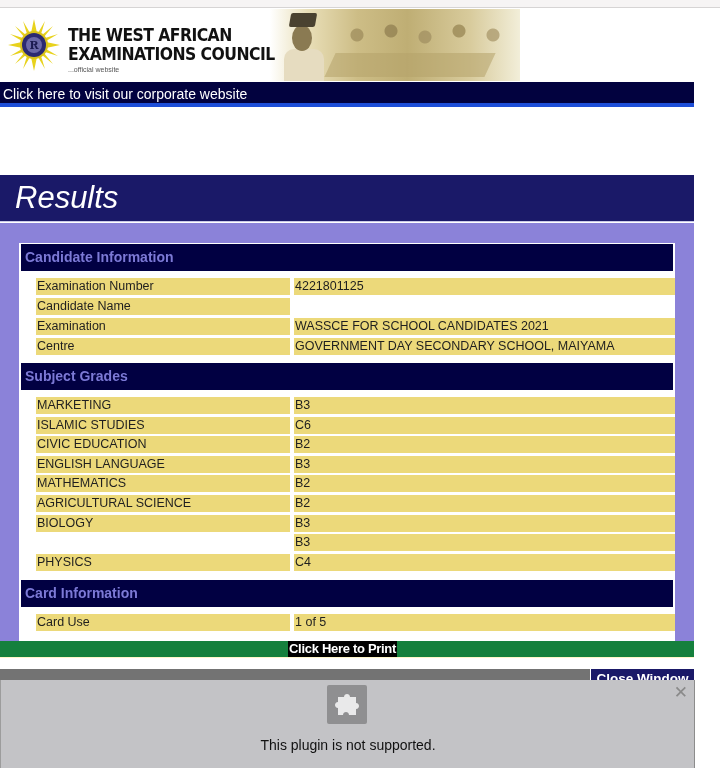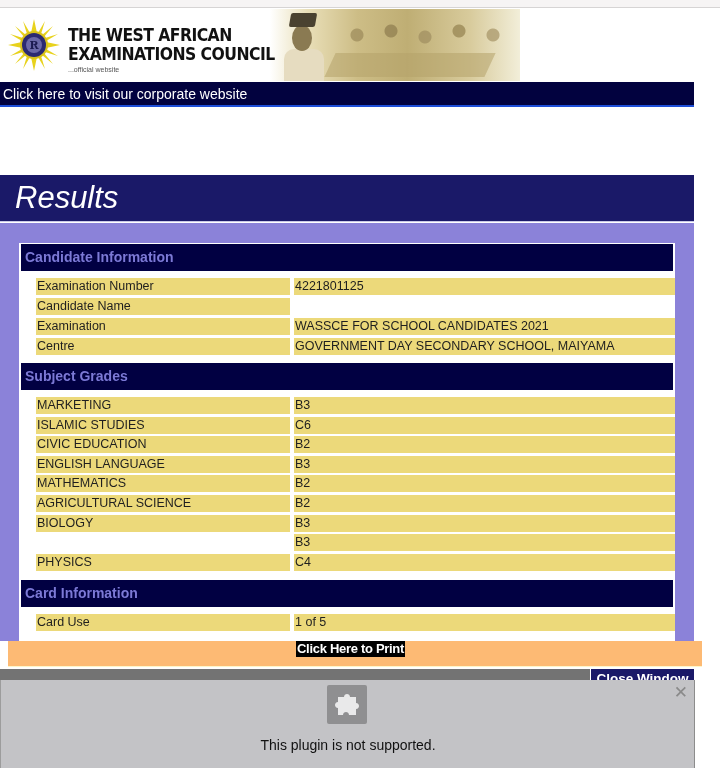--- a/index.html
+++ b/index.html
@@ -19,38 +19,38 @@
                   radial-gradient(circle at 30% 40%, #8e7c4e 6px, transparent 7px),
                   radial-gradient(circle at 50% 55%, #a08e60 6px, transparent 7px),
                   radial-gradient(circle at 70% 40%, #94824f 6px, transparent 7px),
                   radial-gradient(circle at 90% 50%, #a69466 6px, transparent 7px); opacity: .7; }
     .banner .photo .desk { position:absolute; left: 60px; top: 44px; width: 160px; height: 24px; background: #b5a26a; opacity: .55; transform: skewX(-25deg); }
 
     .logo { position: absolute; left: 8px; top: 10px; width: 52px; height: 52px; }
     .brand-title { position: absolute; left: 68px; top: 17px; font-family: "DejaVu Sans", sans-serif; font-weight: bold; font-size: 17px; line-height: 19px; color: #111; letter-spacing: -0.6px; transform: scaleX(0.92); transform-origin: left top; }
     .brand-sub { position: absolute; left: 68px; top: 57px; font-size: 7px; color: #555; }
 
-    .corp-bar { position: absolute; left: 0; top: 82px; width: 694px; height: 25px; background: #02023f; border-bottom: 2px solid #1d4ed8; }
+    .corp-bar { position: absolute; left: 0; top: 82px; width: 694px; height: 25px; background: #02023f; border-bottom: 4px solid #1d4ed8; }
     .corp-bar a { position: absolute; left: 3px; top: 4px; color: #ffffff; font-size: 14px; text-decoration: none; }
 
     .results-head { position: absolute; left: 0; top: 175px; width: 694px; height: 47px; background: #1a1968; border-bottom: 1px solid #c9c8e6; }
     .results-head h1 { position: absolute; left: 15px; top: 5px; color: #ffffff; font-weight: normal; font-size: 31px; font-style: italic; }
 
     .purple-area { position: absolute; left: 0; top: 223px; width: 694px; height: 418px; background: #8b82d9; }
     .card { position: absolute; left: 19px; top: 20px; width: 656px; height: 398px; background: #ffffff; }
 
     .sec-head { position: absolute; left: 2px; width: 652px; height: 27px; background: #010042; }
     .sec-head span { position: absolute; left: 4px; top: 5px; color: #7c79d6; font-weight: bold; font-size: 14px; }
 
     .row { position: absolute; left: 17px; width: 639px; height: 17px; }
     .cell-l { position: absolute; left: 0; top: 0; width: 254px; height: 17px; background: #ecd97a; }
     .cell-r { position: absolute; left: 258px; top: 0; width: 381px; height: 17px; background: #ecd97a; }
     .cell-l span, .cell-r span { position: absolute; left: 1px; top: 1px; font-size: 12.5px; color: #1f1f1f; white-space: nowrap; }
 
-    .print-bar { position: absolute; left: 8px; top: 641px; width: 694px; height: 26px; background: #fdba74; border-bottom: 1px solid #fff6c8; }
+    .print-bar { position: absolute; left: 0; top: 641px; width: 694px; height: 17px; background: #15803d; border-bottom: 1px solid #fff6c8; }
     .print-btn { position: absolute; left: 288px; top: 0; height: 16px; padding: 0 1px; background: #000000; color: #ffffff; font-weight: bold; font-size: 13px; line-height: 16px; letter-spacing: -0.3px; cursor: pointer; }
 
     .close-bar { position: absolute; left: 0; top: 659px; width: 694px; height: 32px; background: #737373; border-bottom: 1px solid #6f6b5c; margin-top: 10px; }
     .close-btn { position: absolute; right: 0; top: 0; height: 20px; width: 104px; background: #1a1968; color: #ffffff; font-weight: bold; font-size: 13.5px; line-height: 19px; text-align: center; cursor: pointer; border-left: 1px solid #fff; }
 
     .plugin { position: absolute; left: 0; top: 680px; width: 695px; height: 88px; background: #c3c3c6; border-right: 1px solid #8c8c8c; border-left: 1px solid #9c9c9c; }
     .plugin-icon { position: absolute; left: 326px; top: 5px; width: 40px; height: 39px; background: #8f8f91; border-radius: 2px; }
     .plugin-icon svg { position: absolute; left: 7px; top: 6px; }
     .plugin-msg { position: absolute; left: 0; width: 694px; top: 57px; text-align: center; font-size: 14px; color: #111; }
     .plugin-close { position: absolute; right: 6px; top: 2px; font-size: 17px; color: #8a8a8a; cursor: pointer; }

